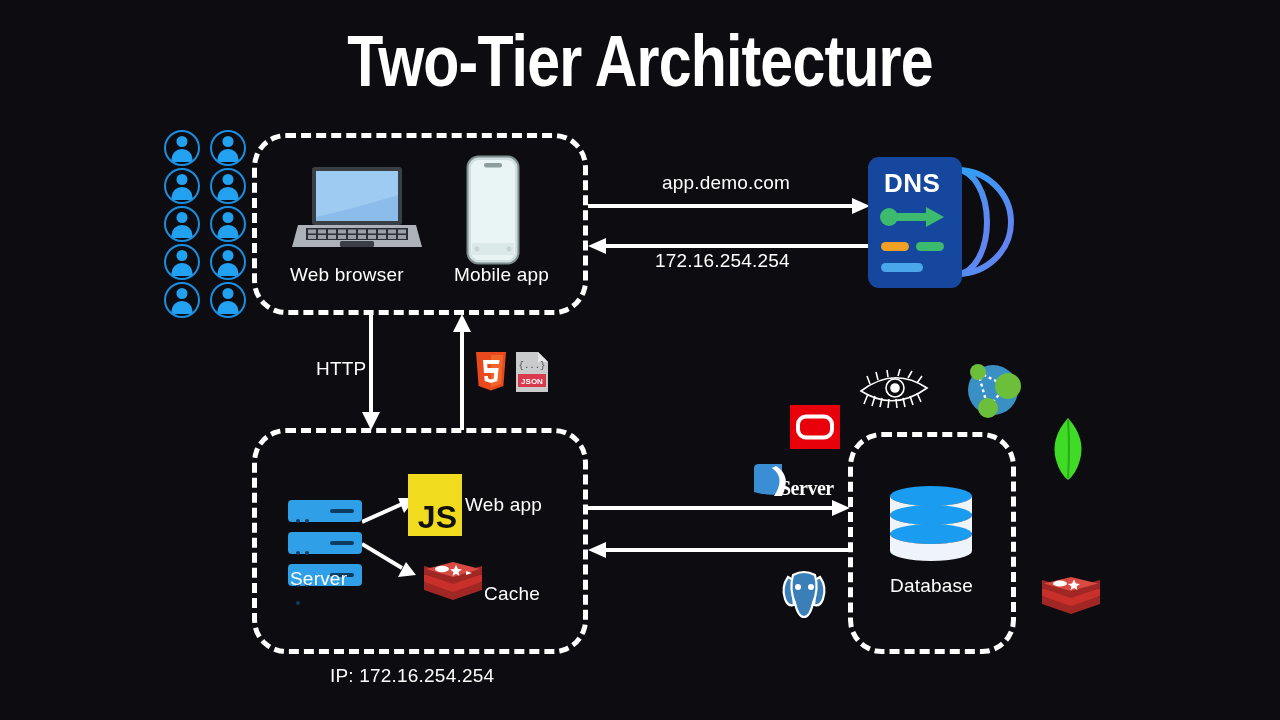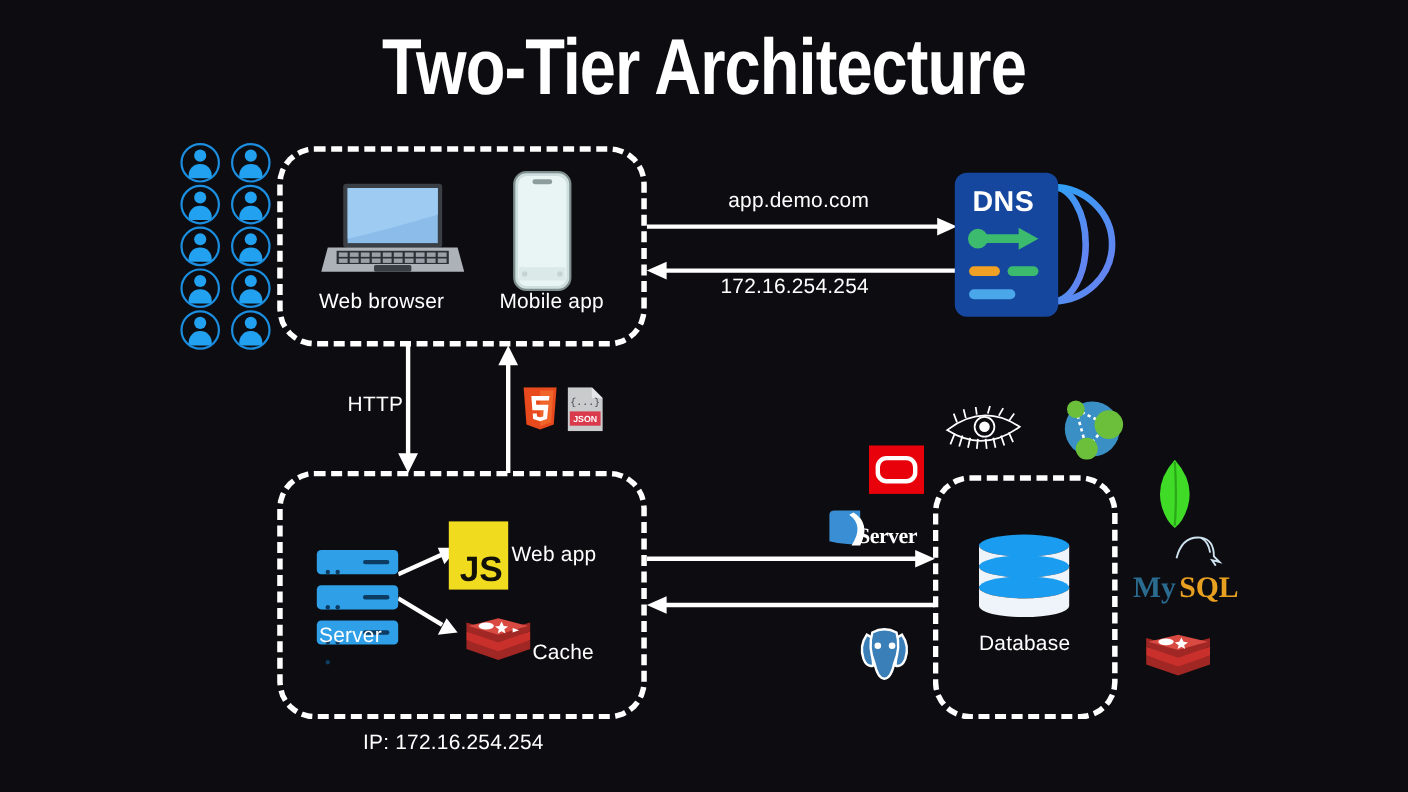--- a/index.html
+++ b/index.html
@@ -376,30 +376,20 @@
     </g>
     <circle cx="23" cy="22" r="3" fill="#ffffff"></circle>
     <circle cx="36" cy="22" r="3" fill="#ffffff"></circle>
   </svg>
 
   <svg class="abs" id="mongodb" viewBox="0 0 44 62">
     <path d="M22 0 Q40 20 34 42 Q30 56 22 62 Q14 56 10 42 Q4 20 22 0 Z" fill="#3fdb26"></path>
     <path d="M22 2 Q24 30 22 60" stroke="#2aa818" stroke-width="2" fill="none"></path>
   </svg>
 
-  <div class="abs" id="mysql">
-    <svg viewBox="0 0 90 40" style="width:90px;height:34px;position:absolute;left:26px;top:-6px;">
-      <g fill="none" stroke="#cfe2ef" stroke-width="2">
-        <path d="M8 30 Q14 6 34 8 Q48 10 48 28 L54 34 L46 32 L50 38"></path>
-        <path d="M34 8 Q42 12 44 24"></path>
-      </g>
-    </svg>
-    <span class="my">My</span>
-    <span class="sql">SQL</span>
-  </div>
 
   <svg class="abs" id="redis-r" viewBox="0 0 62 46">
     <path d="M31 29 L60 21 L60 29 L31 39 L2 29 L2 21 Z" fill="#a02724"></path>
     <path d="M31 21 L60 13 L60 21 L31 31 L2 21 L2 13 Z" fill="#c9302c"></path>
     <path d="M31 13 L60 5 L60 13 L31 23 L2 13 L2 5 Z" fill="#a02724"></path>
     <path d="M31 2 L58 8.5 L31 16 L4 8.5 Z" fill="#d94a42"></path>
     <ellipse cx="20" cy="8.5" rx="7" ry="3" fill="#fff"></ellipse>
     <polygon points="34,4.5 36,8.5 40,9 36.5,11.5 37.5,15 34,13 30.5,15 31.5,11.5 28,9 32,8.5" fill="#fff"></polygon>
   </svg>
 

